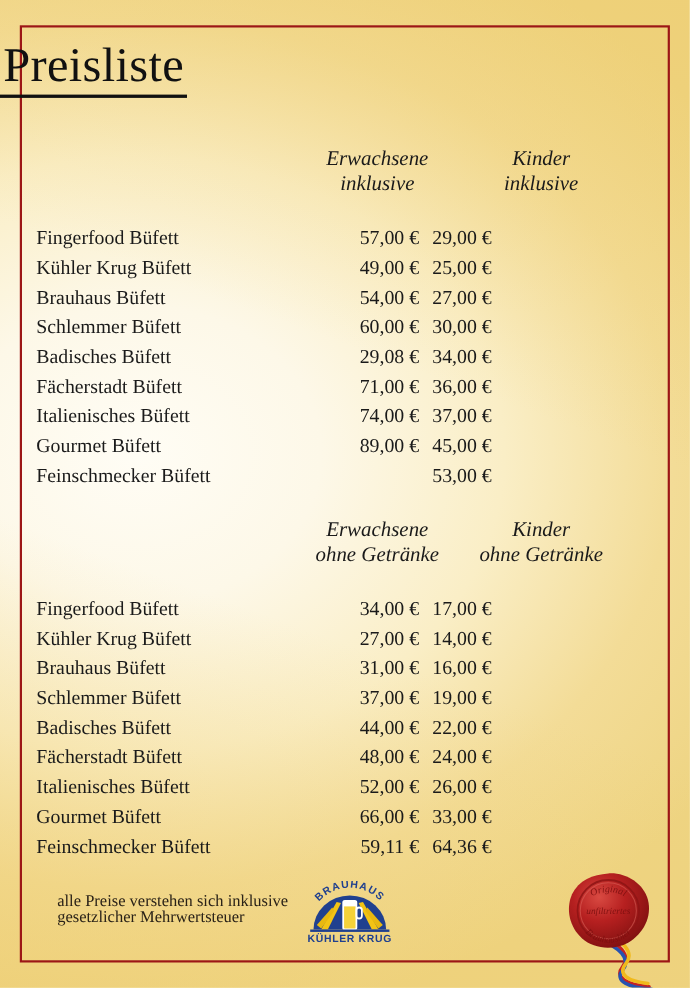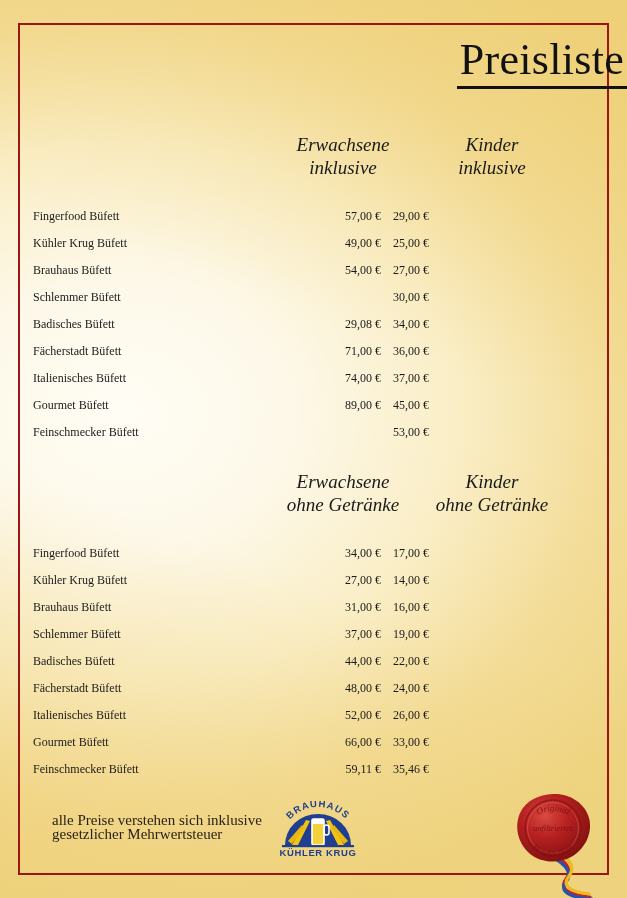--- a/index.html
+++ b/index.html
@@ -59,21 +59,21 @@
     position: absolute;
     inset: 0;
     z-index: 3;
   }
 
   .title {
     position: absolute;
     top: 38px;
     left: 0;
     width: 627px;
-    text-align: right;
+    text-align: left;
     font-size: 44px;
     line-height: 1;
     color: #111;
     letter-spacing: 0.3px;
   }
   .title span {
     display: inline-block;
     border-bottom: 3px solid #111;
     padding: 0 3px 4px 3px;
   }
@@ -92,21 +92,21 @@
   .col-head.kids   { left: 412px; width: 160px; }
 
   .table {
     position: absolute;
     left: 0;
     width: 627px;
   }
   .row {
     position: relative;
     height: 27px;
-    font-size: 12px;
+    font-size: 18px;
     line-height: 27px;
     color: #1a1a1a;
     white-space: nowrap;
   }
   .row .name {
     position: absolute;
     left: 33px;
     top: 0;
     text-align: left;
   }
@@ -196,20 +196,21 @@
           <span class="p1">49,00 €</span>
           <span class="p2">25,00 €</span>
         </div>
         <div class="row">
           <span class="name">Brauhaus Büfett</span>
           <span class="p1">54,00 €</span>
           <span class="p2">27,00 €</span>
         </div>
         <div class="row">
           <span class="name">Schlemmer Büfett</span>
+          <span class="p1">60,00 €</span>
           <span class="p2">30,00 €</span>
         </div>
         <div class="row">
           <span class="name">Badisches Büfett</span>
           <span class="p1">29,08 €</span>
           <span class="p2">34,00 €</span>
         </div>
         <div class="row">
           <span class="name">Fächerstadt Büfett</span>
           <span class="p1">71,00 €</span>
@@ -277,21 +278,21 @@
           <span class="p2">26,00 €</span>
         </div>
         <div class="row">
           <span class="name">Gourmet Büfett</span>
           <span class="p1">66,00 €</span>
           <span class="p2">33,00 €</span>
         </div>
         <div class="row">
           <span class="name">Feinschmecker Büfett</span>
           <span class="p1">59,11 €</span>
-          <span class="p2">35,46 €</span>
+          <span class="p2">64,36 €</span>
         </div>
       </div>
 
     <div class="fineprint">
       <div>alle Preise verstehen sich inklusive</div>
       <div>gesetzlicher Mehrwertsteuer</div>
     </div>
 
     <div class="logo">
       <svg viewBox="0 0 92 56" width="92" height="56" aria-hidden="true">

